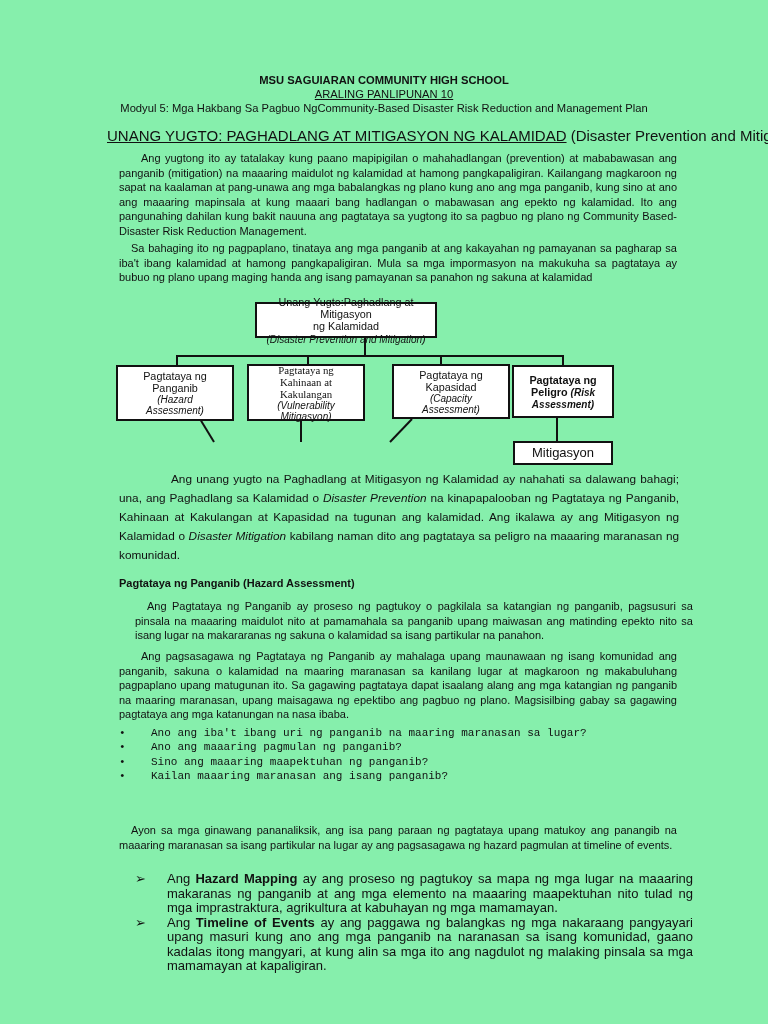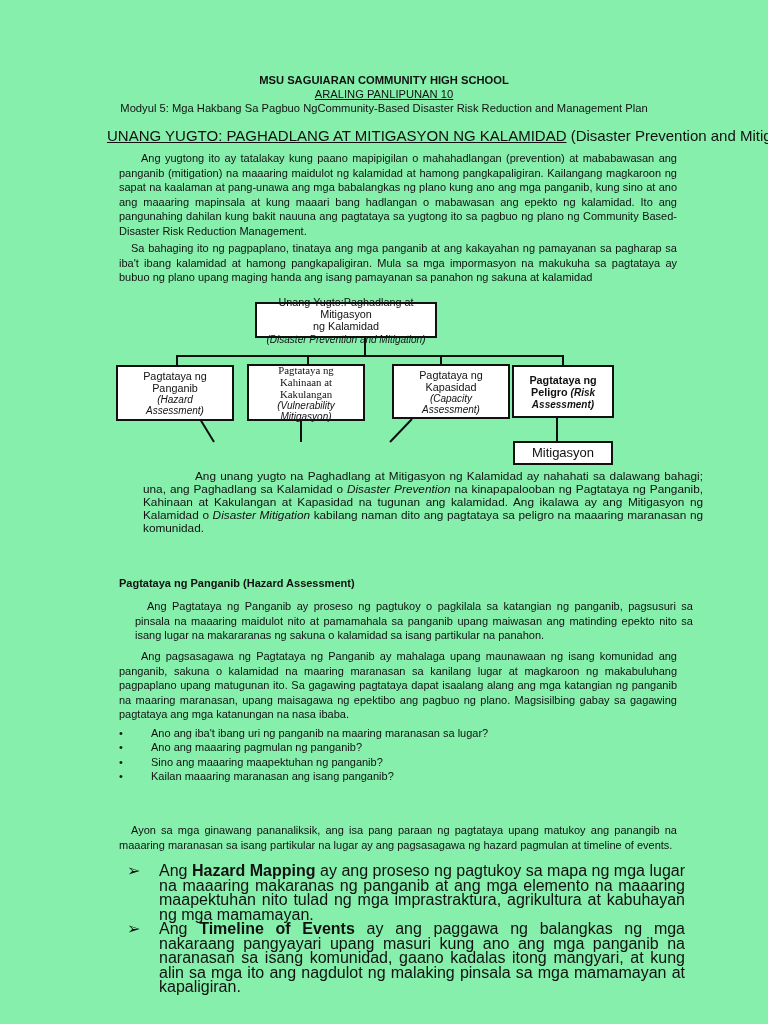--- a/index.html
+++ b/index.html
@@ -13,30 +13,30 @@
   .section-title .u { text-decoration:underline; }
   .para { position:absolute; left:119px; width:558px; font-size:11px; line-height:14.5px; text-align:justify; }
   .para .indent1 { display:inline-block; width:22px; }
   .para .indent2 { display:inline-block; width:12px; }
   .p1 { top:151px; }
   .p2 { top:241px; }
   .diagram { position:absolute; left:110px; top:290px; width:570px; height:260px; }
   .box { position:absolute; border:2px solid #111; box-sizing:border-box; background:#fff; text-align:center; font-size:10.8px; line-height:12px; display:flex; flex-direction:column; justify-content:center; align-items:center; }
   .box i { font-size:10px; line-height:11px; }
   .line { position:absolute; background:#111; }
-  .diag-caption { position:absolute; left:119px; top:470px; width:560px; font-size:11.8px; line-height:13px; text-align:justify;margin-left:24px; }
+  .diag-caption { position:absolute; left:119px; top:470px; width:560px; font-size:11.8px; line-height:19px; text-align:justify; }
   .diag-caption .ind { display:inline-block; width:52px; }
   .sub-heading { position:absolute; left:119px; top:577px; font-size:11px; font-weight:bold; }
   .p3 { top:599px;margin-left:16px; }
   .p4 { top:649px; }
   .bullets { position:absolute; left:119px; top:726px; width:558px; font-size:11px; line-height:14.4px; margin:0; padding:0; list-style:none; }
-  .bullets li { position:relative; padding-left:32px; }
+  .bullets li { position:relative; padding-left:32px;font-family:Liberation Mono, monospace; }
   .bullets li::before { content:"•"; position:absolute; left:0; }
   .p5 { top:823px; }
-  .arrows { position:absolute; left:119px; top:856px; width:558px; font-size:16px; line-height:14.5px; margin:8px; padding:0; list-style:none; }
+  .arrows { position:absolute; left:119px; top:856px; width:558px; font-size:13px; line-height:14.5px; margin:16px; padding:0; list-style:none; }
   .arrows li { position:relative; padding-left:32px; text-align:justify; }
   .arrows li::before { content:"➢"; position:absolute; left:0; top:0; }
   .arrows b { font-weight:bold; }
 </style>
 </head>
 <body>
 
 <div class="page">
 
   <div class="center school">MSU SAGUIARAN COMMUNITY HIGH SCHOOL</div>

